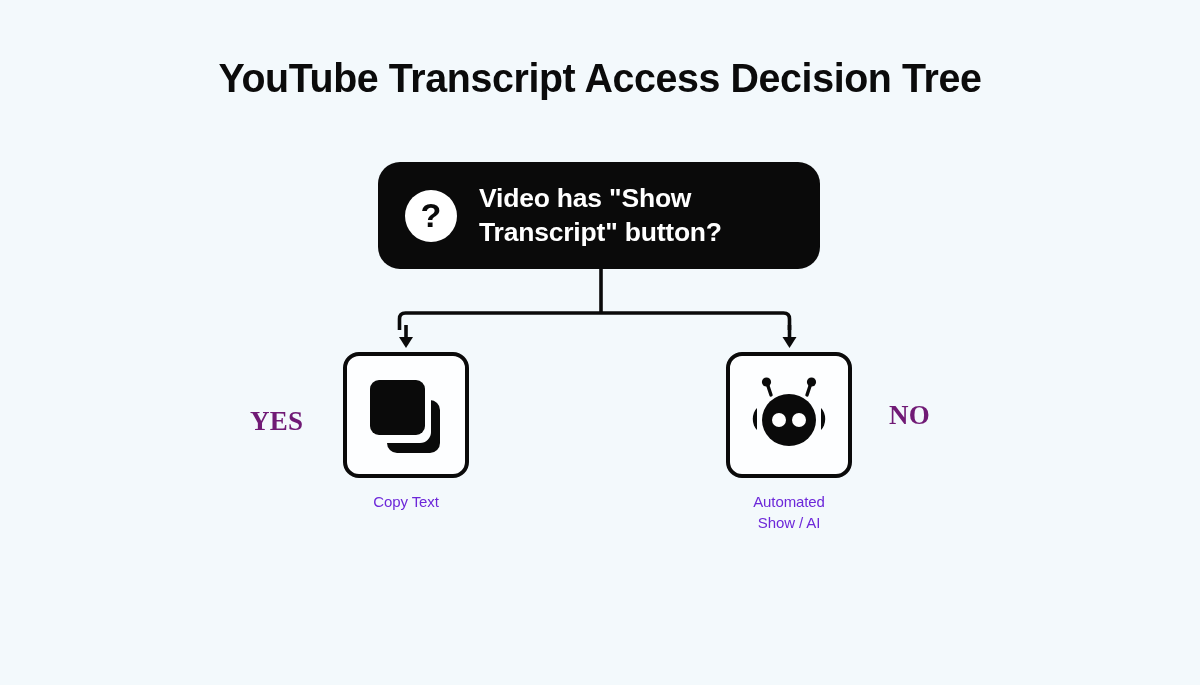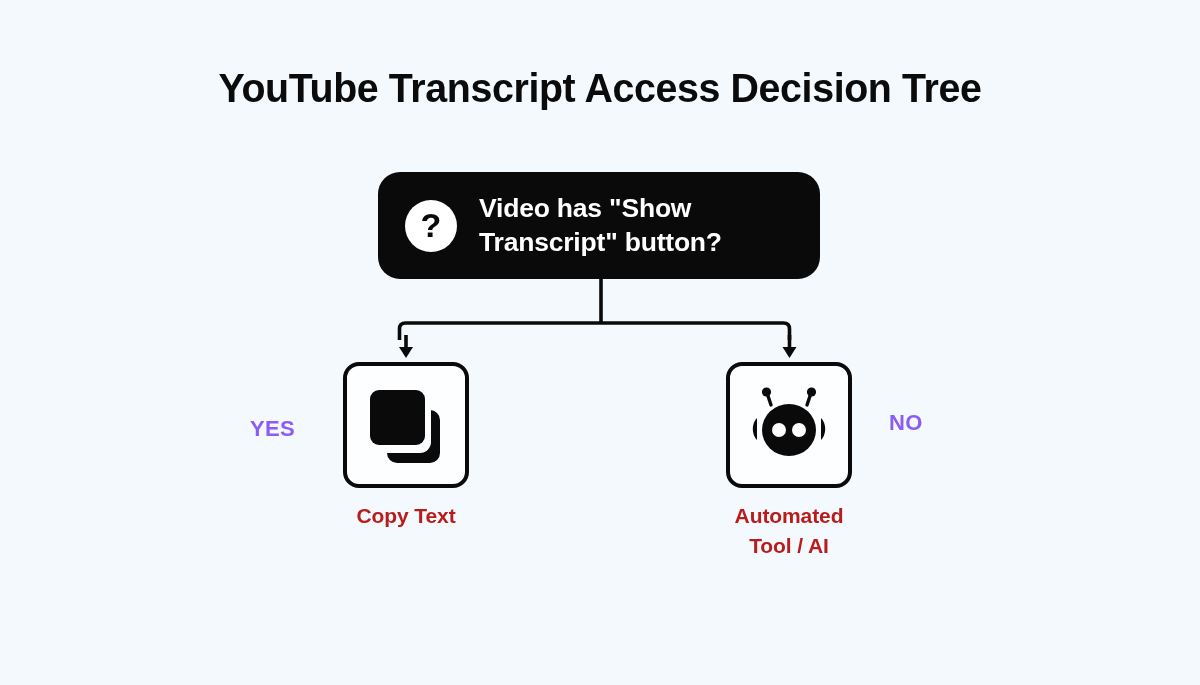--- a/index.html
+++ b/index.html
@@ -12,21 +12,20 @@
     background: #f3f9fc;
     font-family: "Liberation Sans", sans-serif;
     overflow: hidden;
     position: relative;
     -webkit-font-smoothing: antialiased;
   }
 
   .canvas {
     position: absolute;
     inset: 0;
-    margin-top: 10px;
   }
 
   
   .title {
     position: absolute;
     top: 55px;
     left: 0;
     width: 1200px;
     text-align: center;
     font-size: 41px;
@@ -102,39 +101,39 @@
     display: flex;
     align-items: center;
     justify-content: center;
   }
   .leaf-left  { left: 343px; top: 352px; }
   .leaf-right { left: 726px; top: 352px; }
 
   .leaf-caption {
     position: absolute;
     text-align: center;
-    font-size: 21px;
-    font-weight: 700;
-    color: #b91c1c;
+    font-size: 15px;
+    font-weight: 400;
+    color: #6d28d9;
     line-height: 1.42;
     white-space: pre-line;
     letter-spacing: -0.1px;
     font-family: "Liberation Sans", sans-serif;
   }
   .caption-left  { left: 306px; top: 491px; width: 200px; }
   .caption-right { left: 689px; top: 491px; width: 200px; }
 
   
   .branch-label {
     position: absolute;
-    font-size: 22px;
-    font-weight: 700;
-    color: #8b5cf6;
+    font-size: 27px;
+    font-weight: 700;
+    color: #701a75;
     letter-spacing: 0.3px;
-    font-family: Liberation Sans, sans-serif;
+    font-family: Liberation Serif, serif;
   }
   .label-yes { left: 250px; top: 406px; }
   .label-no  { left: 889px; top: 400px; }
 </style>
 </head>
 <body>
 
 <div class="canvas">
 
   <div class="title">YouTube Transcript Access Decision Tree</div>
@@ -190,15 +189,15 @@
       <path d="M12,33 a9,13 0 0 0 0,22 z" fill="#0a0a0a"></path>
       <path d="M76,33 a9,13 0 0 1 0,22 z" fill="#0a0a0a"></path>
 
       <ellipse cx="44" cy="45" rx="27" ry="26" fill="#0a0a0a"></ellipse>
 
       <circle cx="34" cy="45" r="7" fill="#ffffff"></circle>
       <circle cx="54" cy="45" r="7" fill="#ffffff"></circle>
     </svg>
   </div>
   <div class="leaf-caption caption-right">Automated
-Tool / AI</div>
+Show / AI</div>
 
 </div>
 
 </body></html>

